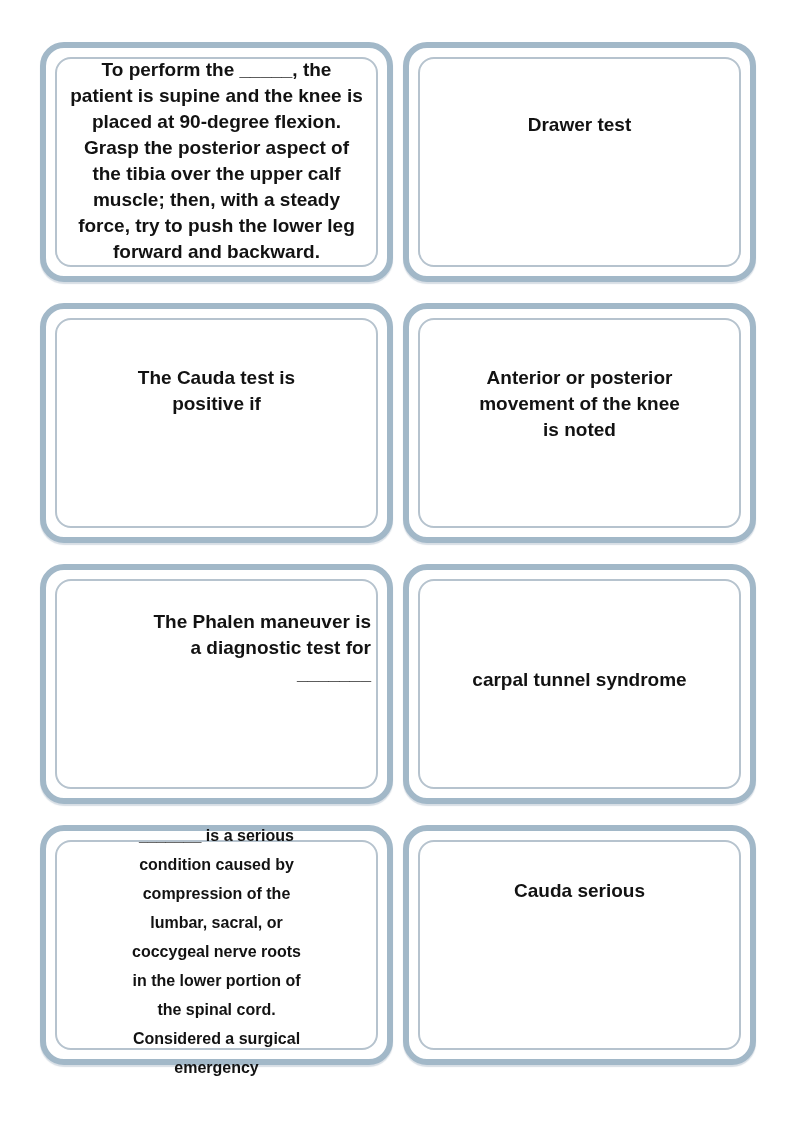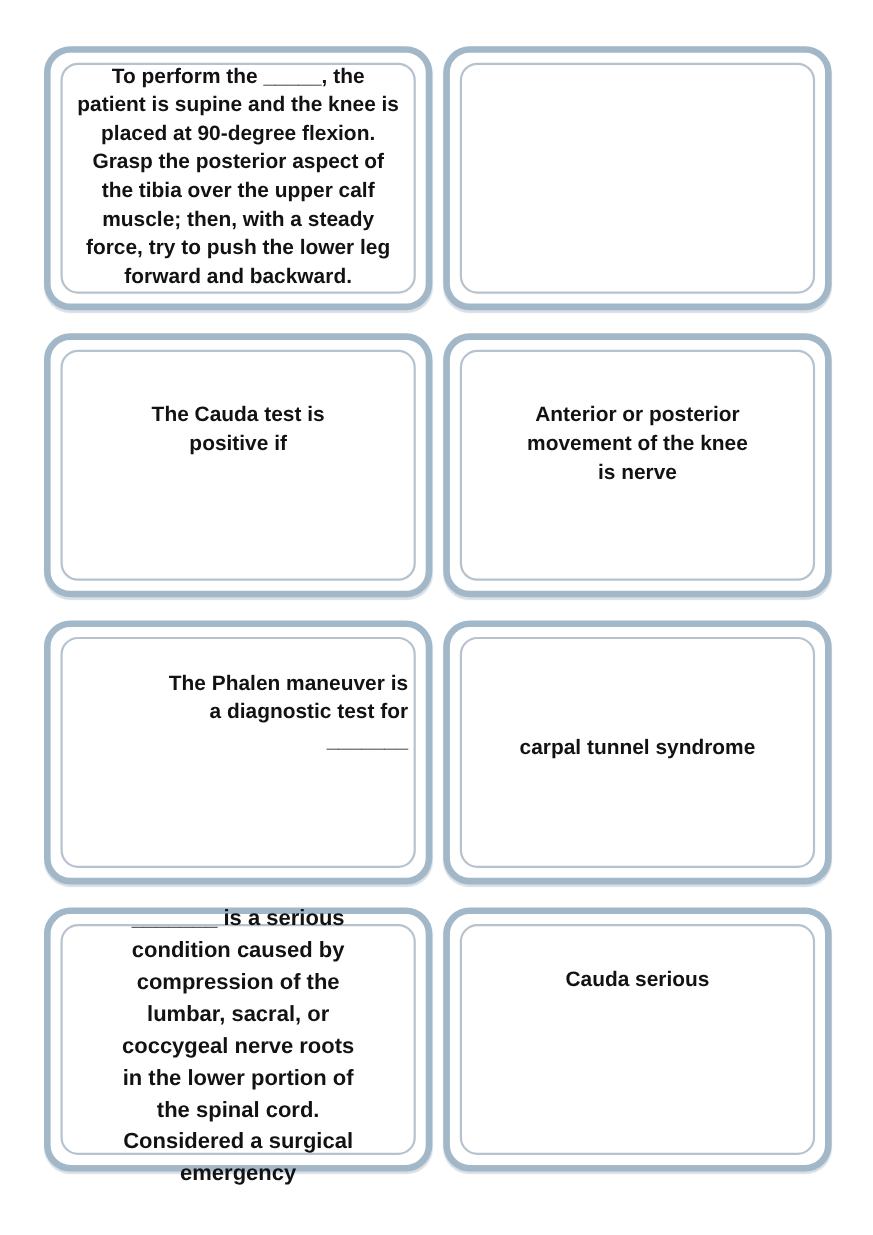--- a/index.html
+++ b/index.html
@@ -50,21 +50,21 @@
     color: #121212;
     white-space: pre-line;
   }
   
   .card:nth-of-type(1) .card-text { top: 9px; }
   .card:nth-of-type(2) .card-text { top: 64px; }
   .card:nth-of-type(3) .card-text { top: 56px; }
   .card:nth-of-type(4) .card-text { top: 56px; }
   .card:nth-of-type(5) .card-text { top: 39px; text-align: right; }
   .card:nth-of-type(6) .card-text { top: 53px; margin-top: 44px; }
-  .card:nth-of-type(7) .card-text { top: -10px; font-size: 20px; line-height: 29px; }
+  .card:nth-of-type(7) .card-text { top: -10px; font-size: 16px; line-height: 29px; }
   .card:nth-of-type(8) .card-text { top: 47px; }
 </style>
 </head>
 <body>
 
 <div class="sheet">
 
   <div class="card">
     <div class="card-frame"></div>
     <div class="card-text">To perform the _____, the
@@ -72,33 +72,34 @@
 placed at 90-degree flexion.
 Grasp the posterior aspect of
 the tibia over the upper calf
 muscle; then, with a steady
 force, try to push the lower leg
 forward and backward.</div>
   </div>
 
   <div class="card">
     <div class="card-frame"></div>
+    <div class="card-text">Drawer test</div>
   </div>
 
   <div class="card">
     <div class="card-frame"></div>
     <div class="card-text">The Cauda test is
 positive if</div>
   </div>
 
   <div class="card">
     <div class="card-frame"></div>
     <div class="card-text">Anterior or posterior
 movement of the knee
-is nerve</div>
+is noted</div>
   </div>
 
   <div class="card">
     <div class="card-frame"></div>
     <div class="card-text">The Phalen maneuver is
 a diagnostic test for
 _______</div>
   </div>
 
   <div class="card">

